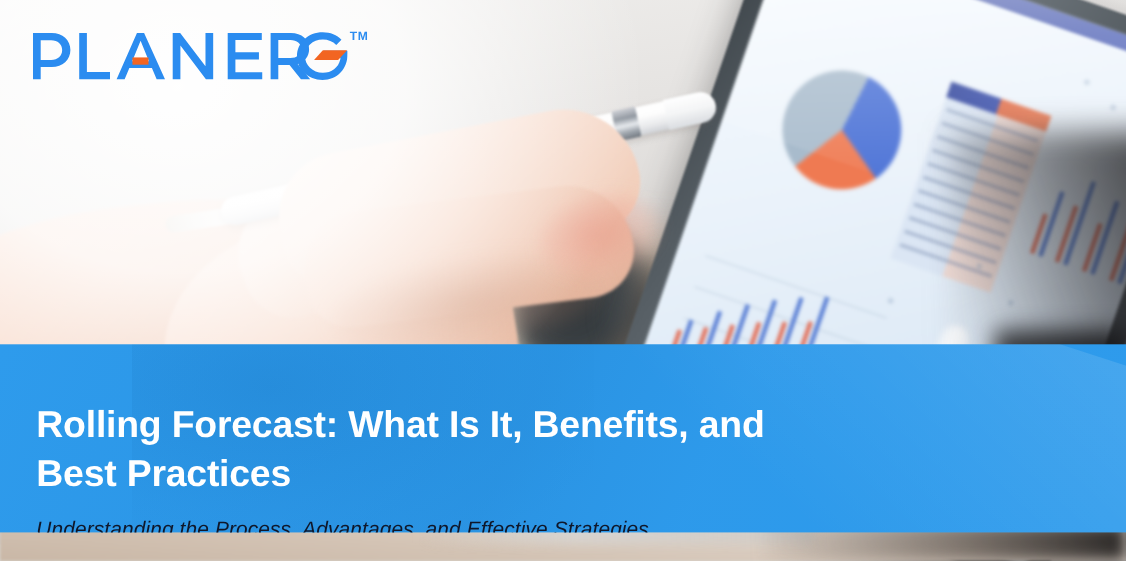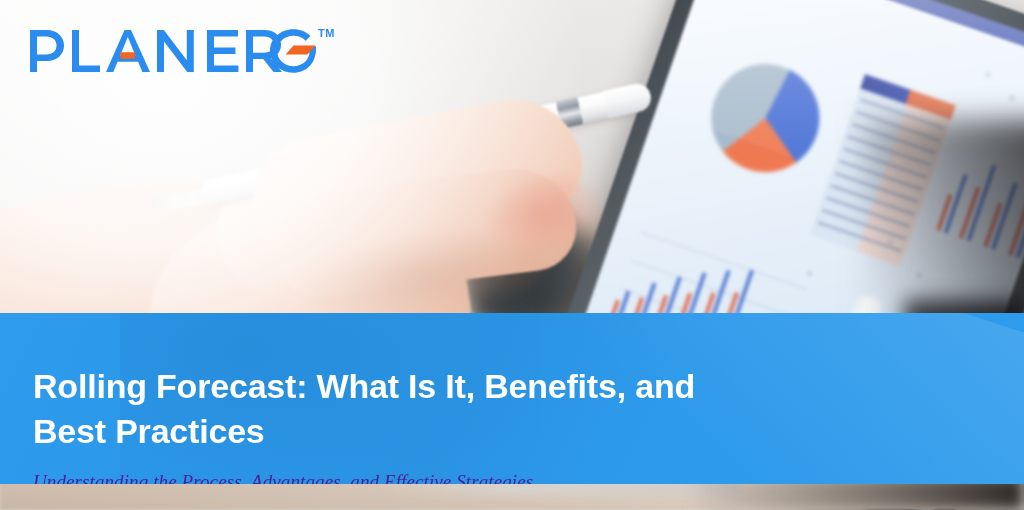--- a/index.html
+++ b/index.html
@@ -396,27 +396,26 @@
     margin: 0;
     color: #ffffff;
     font-size: 34px;
     font-weight: 700;
     line-height: 1.31;
     letter-spacing: -0.2px;
     max-width: 690px;
   }
   .hero-sub {
     margin: 18px 0 0 0;
-    color: #4c1d95;
+    color: #0f172a;
     font-size: 19px;
     font-style: italic;
     font-weight: 400;
     line-height: 1.2;
     letter-spacing: 0.1px;
-    font-family: Liberation Serif, serif;
   }
 </style>
 </head>
 <body>
 
 <div id="hero">
 
   <div class="photo-layer">
 
     <div class="bg-wall"></div>

